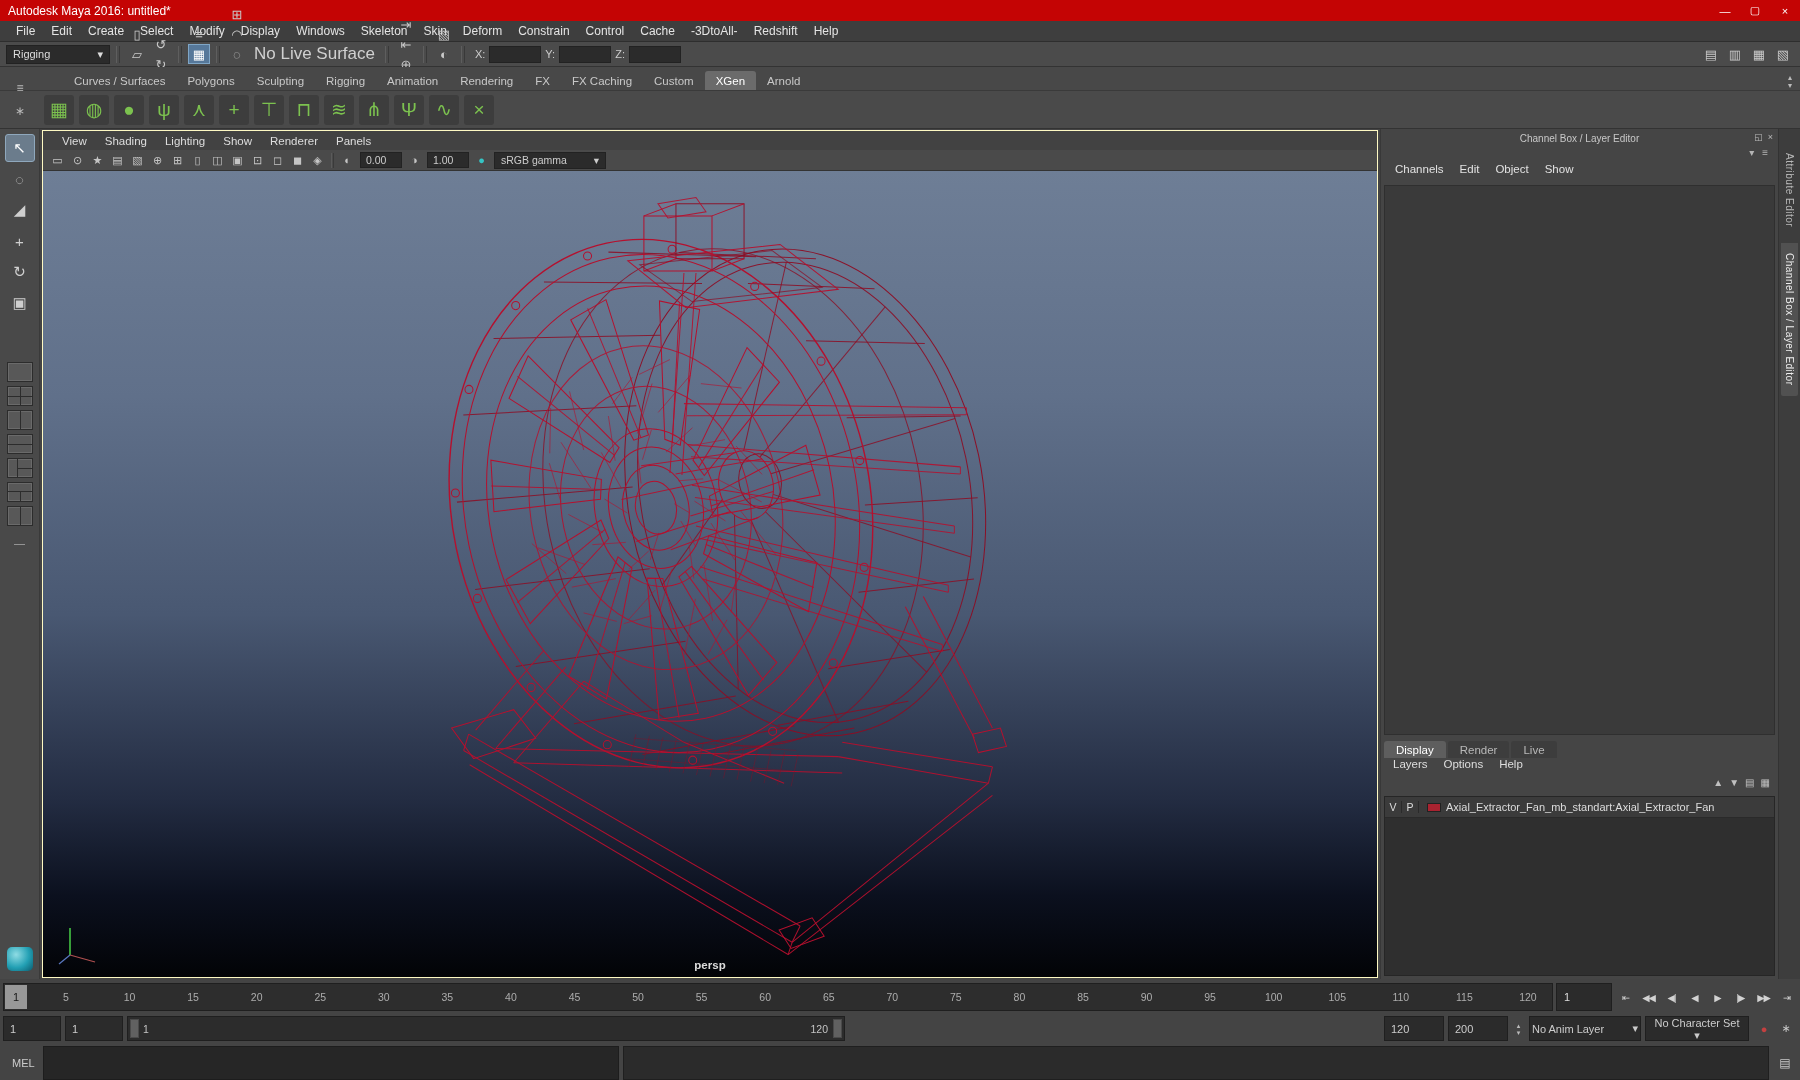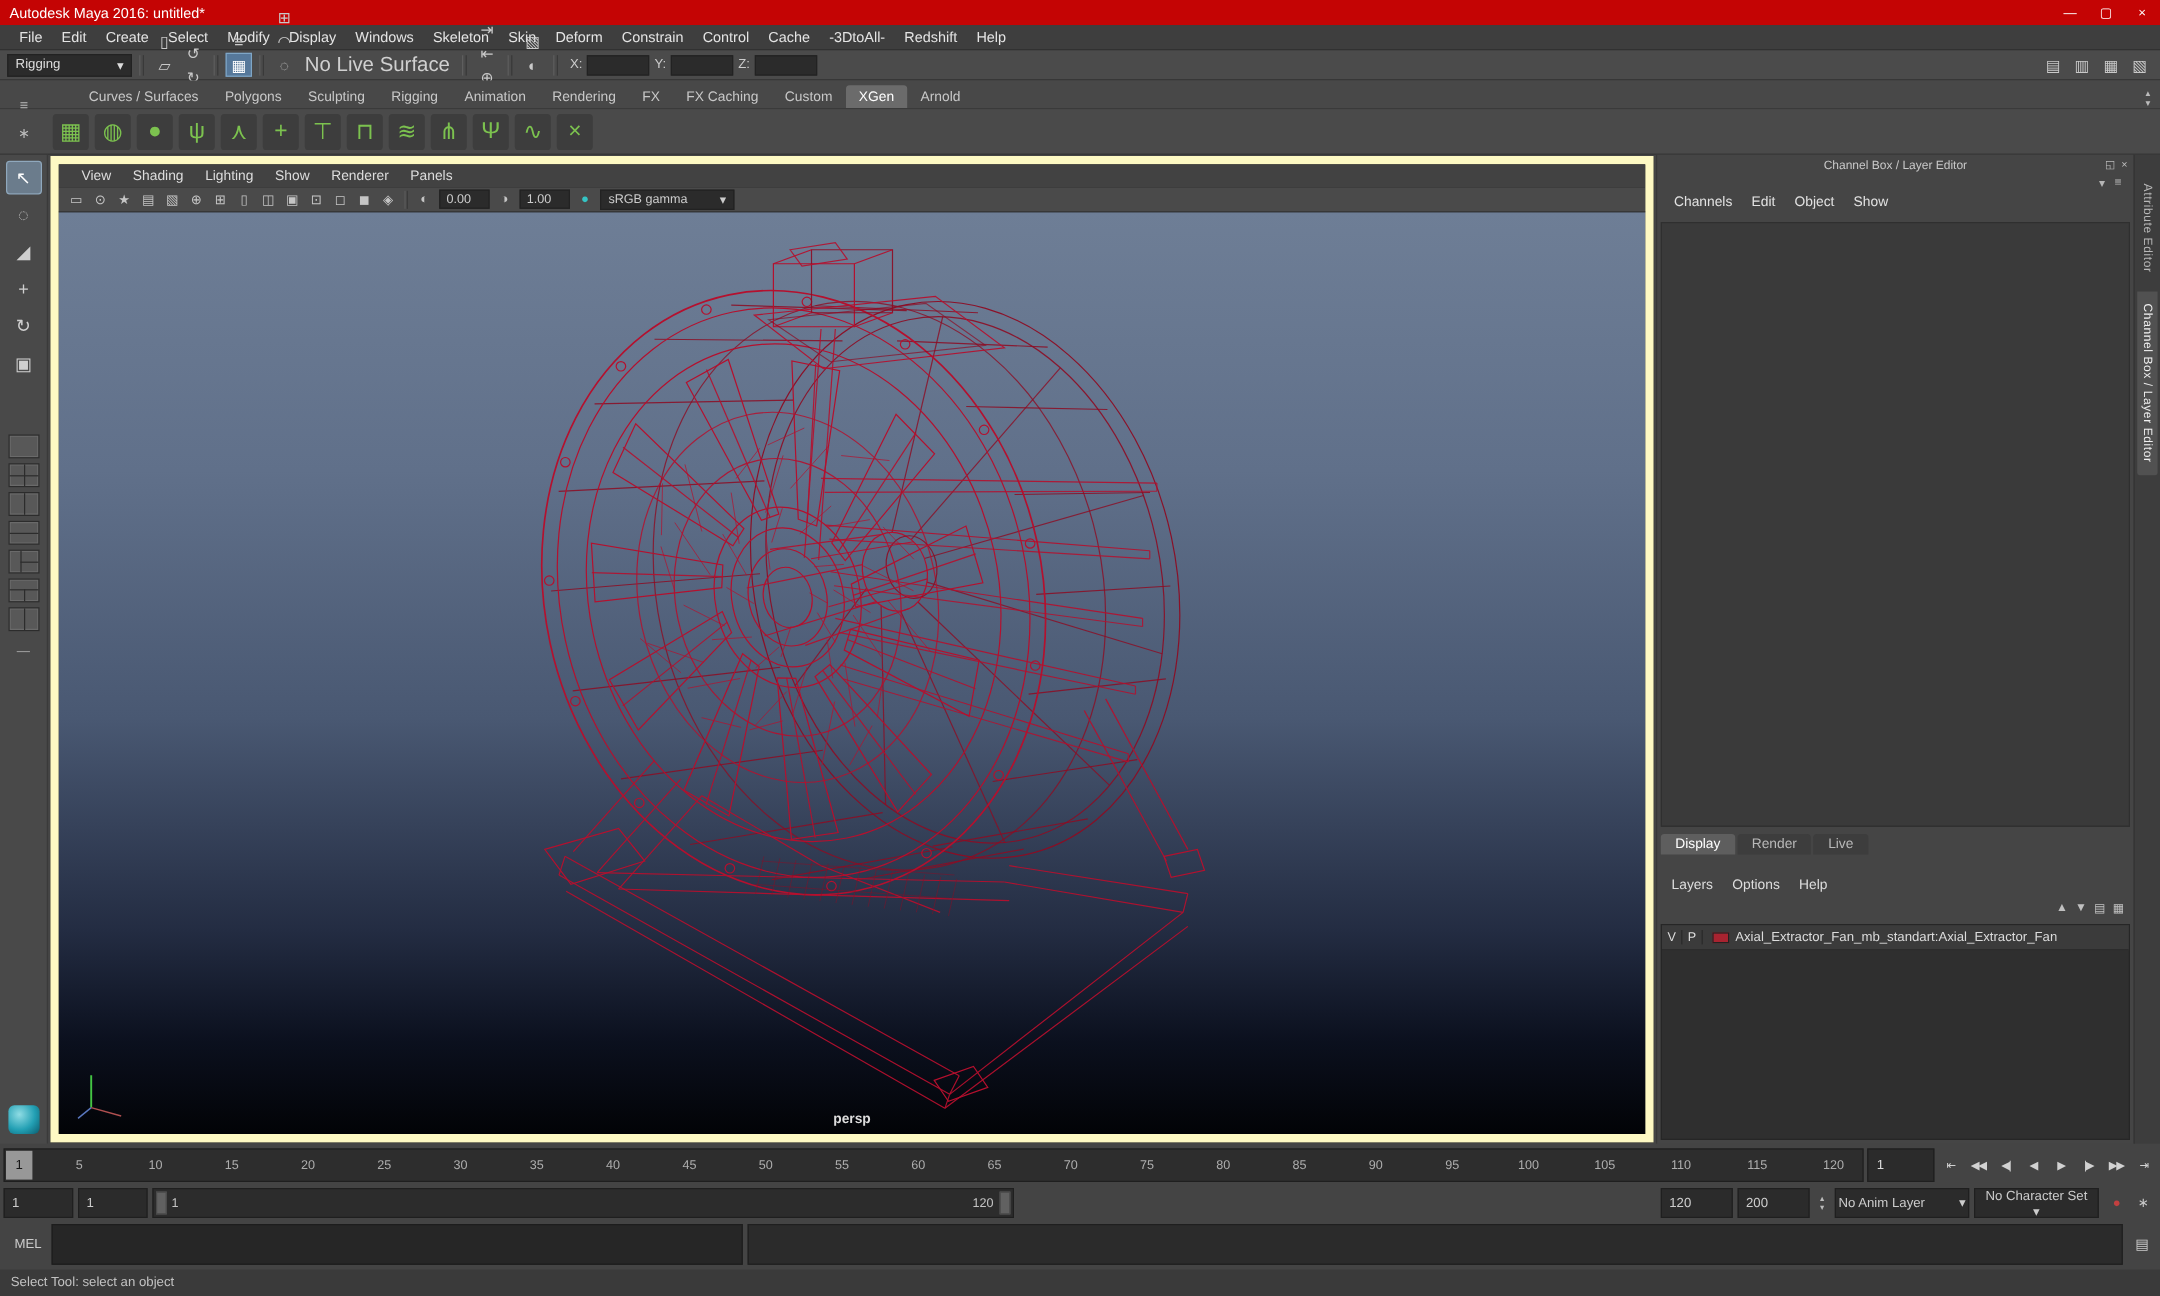--- a/index.html
+++ b/index.html
@@ -47,21 +47,21 @@
   .layout-btn.quad::before,.layout-btn.vsplit::before,.layout-btn.left3::before { content:""; position:absolute; left:50%; top:0; bottom:0; width:1px; background:#2c2c2c; }
   .layout-btn.left3::before { left:38%; }
   .layout-btn.quad::after,.layout-btn.hsplit::after { content:""; position:absolute; top:50%; left:0; right:0; height:1px; background:#2c2c2c; }
   .layout-btn.left3::after { content:""; position:absolute; top:50%; left:38%; right:0; height:1px; background:#2c2c2c; }
   .layout-btn.top3::before { content:""; position:absolute; top:45%; left:0; right:0; height:1px; background:#2c2c2c; }
   .layout-btn.top3::after { content:""; position:absolute; top:45%; bottom:0; left:50%; width:1px; background:#2c2c2c; }
   .toolbox-dash { color:#aaa; font-size:11px; margin-top:8px; }
   .maya-badge { position:absolute; bottom:8px; left:7px; width:26px; height:24px; border-radius:5px; background:radial-gradient(circle at 35% 32%, #8fdce4, #23a0b4 55%, #0b5b6e); }
 
   
-  .viewport-wrap { flex:1 1 auto; display:flex; flex-direction:column; margin:1px 2px; border:7px solid #fef9c3; min-width:0; background:#000; }
+  .viewport-wrap { flex:1 1 auto; display:flex; flex-direction:column; margin:1px 2px; border:1px solid #fef9c3; min-width:0; background:#000; }
   .vp-menubar { height:19px; background:#424242; display:flex; align-items:center; padding-left:10px; flex:0 0 auto; }
   .vp-menu-item { padding:0 9px; font-size:11.5px; color:#ddd; }
   .vp-toolbar { height:21px; background:#4a4a4a; display:flex; align-items:center; gap:1px; padding:0 5px; border-bottom:1px solid #333; flex:0 0 auto; }
   .vp-icon { width:19px; height:18px; display:flex; align-items:center; justify-content:center; font-size:11px; color:#c5c5c5; }
   .vp-sep { width:3px; height:15px; border-left:1px solid #5a5a5a; border-right:1px solid #3a3a3a; margin:0 3px; }
   .vp-field { width:42px; height:16px; background:#2b2b2b; border:1px solid #222; font-size:10.5px; color:#ccc; display:flex; align-items:center; padding:0 5px; margin:0 2px; }
   .vp-dropdown { width:112px; height:17px; background:#2b2b2b; border:1px solid #222; display:flex; align-items:center; justify-content:space-between; padding:0 6px; font-size:10.5px; color:#ccc; margin-left:2px; }
   .teal { color:#35c4c4 !important; }
   .vp-canvas { flex:1 1 auto; position:relative; min-height:0;
     background:linear-gradient(180deg,#6e7e96 0%,#60708a 28%,#495872 55%,#232c42 78%,#0b101e 90%,#020306 100%); }
@@ -73,21 +73,21 @@
   .right-panel { width:398px; background:#454545; display:flex; flex-direction:column; border-left:1px solid #383838; }
   .rp-header { height:18px; position:relative; display:flex; align-items:center; justify-content:center; font-size:10px; color:#c8c8c8; flex:0 0 auto; }
   .rp-header-icons { position:absolute; right:5px; top:3px; display:flex; gap:5px; font-size:9px; color:#bbb; }
   .rp-toolrow { height:16px; display:flex; justify-content:flex-end; gap:8px; padding-right:10px; font-size:10px; color:#b5b5b5; flex:0 0 auto; }
   .rp-menus { height:20px; display:flex; padding-left:6px; flex:0 0 auto; }
   .rp-menu { padding:0 8px; font-size:11.5px; color:#e2e2e2; }
   .rp-empty { flex:1 1 auto; margin:2px 3px; background:#3a3a3a; border:1px solid #2f2f2f; }
   .rp-tabs { height:21px; display:flex; gap:2px; align-items:flex-end; padding-left:3px; flex:0 0 auto; }
   .rp-tab { padding:3px 12px 2px; font-size:11.5px; background:#3d3d3d; color:#b8b8b8; border-radius:3px 3px 0 0; }
   .rp-tab.active { background:#5e5e5e; color:#fff; }
-  .rp-layer-menus { height:19px; display:flex; padding-left:4px; flex:0 0 auto;margin-top:20px; }
+  .rp-layer-menus { height:19px; display:flex; padding-left:4px; flex:0 0 auto; }
   .rp-layer-menu { padding:0 8px; font-size:11.5px; color:#dedede; }
   .rp-layer-icons { height:18px; display:flex; justify-content:flex-end; gap:6px; padding-right:8px; font-size:10px; color:#c0c0c0; flex:0 0 auto; }
   .rp-list { height:180px; margin:1px 3px 3px; background:#2f2f2f; border:1px solid #262626; flex:0 0 auto; }
   .layer-row { height:21px; display:flex; align-items:center; background:#3b3b3b; border-bottom:1px solid #2a2a2a; }
   .layer-cell { width:17px; text-align:center; font-size:10.5px; color:#ddd; border-right:1px solid #2a2a2a; flex:0 0 auto; }
   .layer-swatch { width:14px; height:9px; margin:0 5px 0 8px; border:1px solid #222; flex:0 0 auto; }
   .layer-name { font-size:11px; color:#dcdcdc; white-space:nowrap; overflow:hidden; }
 
   
   .side-strip { width:22px; background:#3d3d3d; display:flex; flex-direction:column; align-items:center; padding-top:14px; gap:6px; border-left:1px solid #333; }
@@ -671,17 +671,14 @@
       </span>
   </div>
 
   <div class="cmd-row">
     <span class="cmd-label">MEL</span>
     <span class="cmd-input"></span>
     <span class="cmd-output"></span>
     <span class="cmd-icon">▤</span>
   </div>
 
-  <div class="help-row">
-    <span>Select Tool: select an object</span>
-  </div>
 
 </div>
 
 </body></html>

